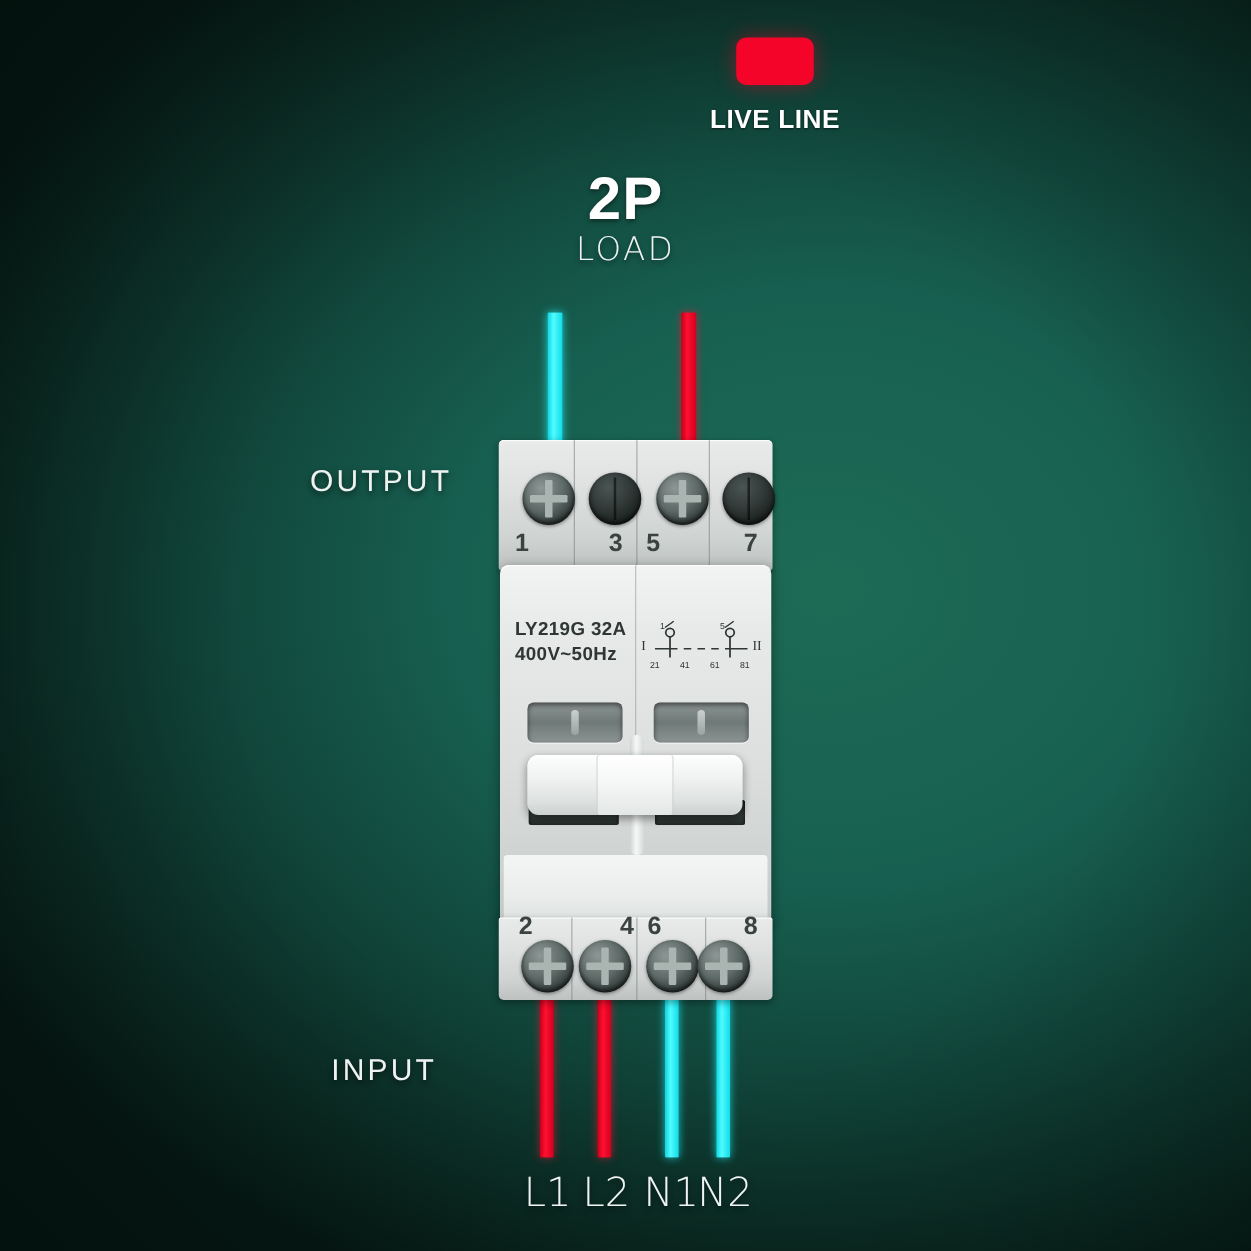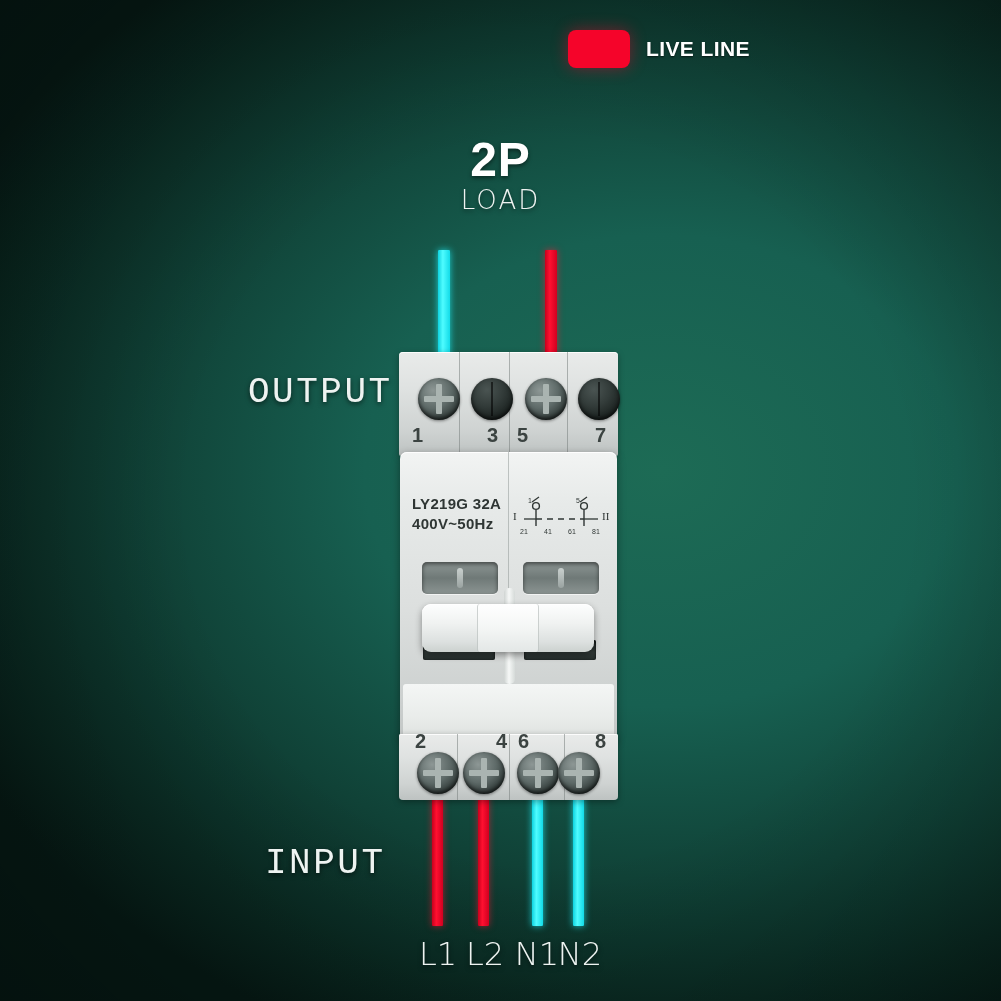--- a/index.html
+++ b/index.html
@@ -39,22 +39,22 @@
 
   
   .headline { position:absolute; left:0; width:100%; text-align:center; }
   #hl-2p { top:132px; color:#fff; font-size:48px; font-weight:bold; letter-spacing:1px;
            text-shadow:0 2px 4px rgba(0,0,0,.5); }
   #hl-load { top:185px; color:#eef3f1; font-size:26px; font-weight:300; letter-spacing:2px;
              font-family:"DejaVu Sans", sans-serif; text-shadow:0 2px 4px rgba(0,0,0,.5); }
 
   
   .side-label {
-    position:absolute; color:#eef3f1; font-size:36px; letter-spacing:2.5px;
-    font-family:Liberation Mono, monospace; font-weight:300;
+    position:absolute; color:#eef3f1; font-size:24px; letter-spacing:2.5px;
+    font-family:Liberation Sans, sans-serif; font-weight:300;
     text-shadow:0 2px 5px rgba(0,0,0,.6);
   }
   #lbl-output { left:248px; top:372px; }
   #lbl-input  { left:265px; top:843px; }
 
   
   .wire { position:absolute; border-radius:1px; }
   .wire.cyan { background:linear-gradient(90deg,#0ed3e0,#4ffcff 40%,#12dbe8);
                box-shadow:0 0 7px rgba(30,245,255,.75); }
   .wire.red  { background:linear-gradient(90deg,#c8001c,#ff1030 40%,#d10020);
@@ -161,21 +161,21 @@
     text-align:center;
   }
 </style>
 </head>
 <body>
 
 <div id="bg"></div>
 <div id="bg-vignette"></div>
 
 <div class="legend">
-  <div class="legend-item" style="left:568px; top:0;">
+  <div class="legend-item" style="left:568px; top:0;flex-direction:column;">
     <div class="swatch live"></div>
     <div class="legend-label">LIVE LINE</div>
   </div>
 </div>
 
 <div class="headline" id="hl-2p">2P</div>
 <div class="headline" id="hl-load">LOAD</div>
 
 <div class="side-label" id="lbl-output">OUTPUT</div>
 <div class="side-label" id="lbl-input">INPUT</div>

